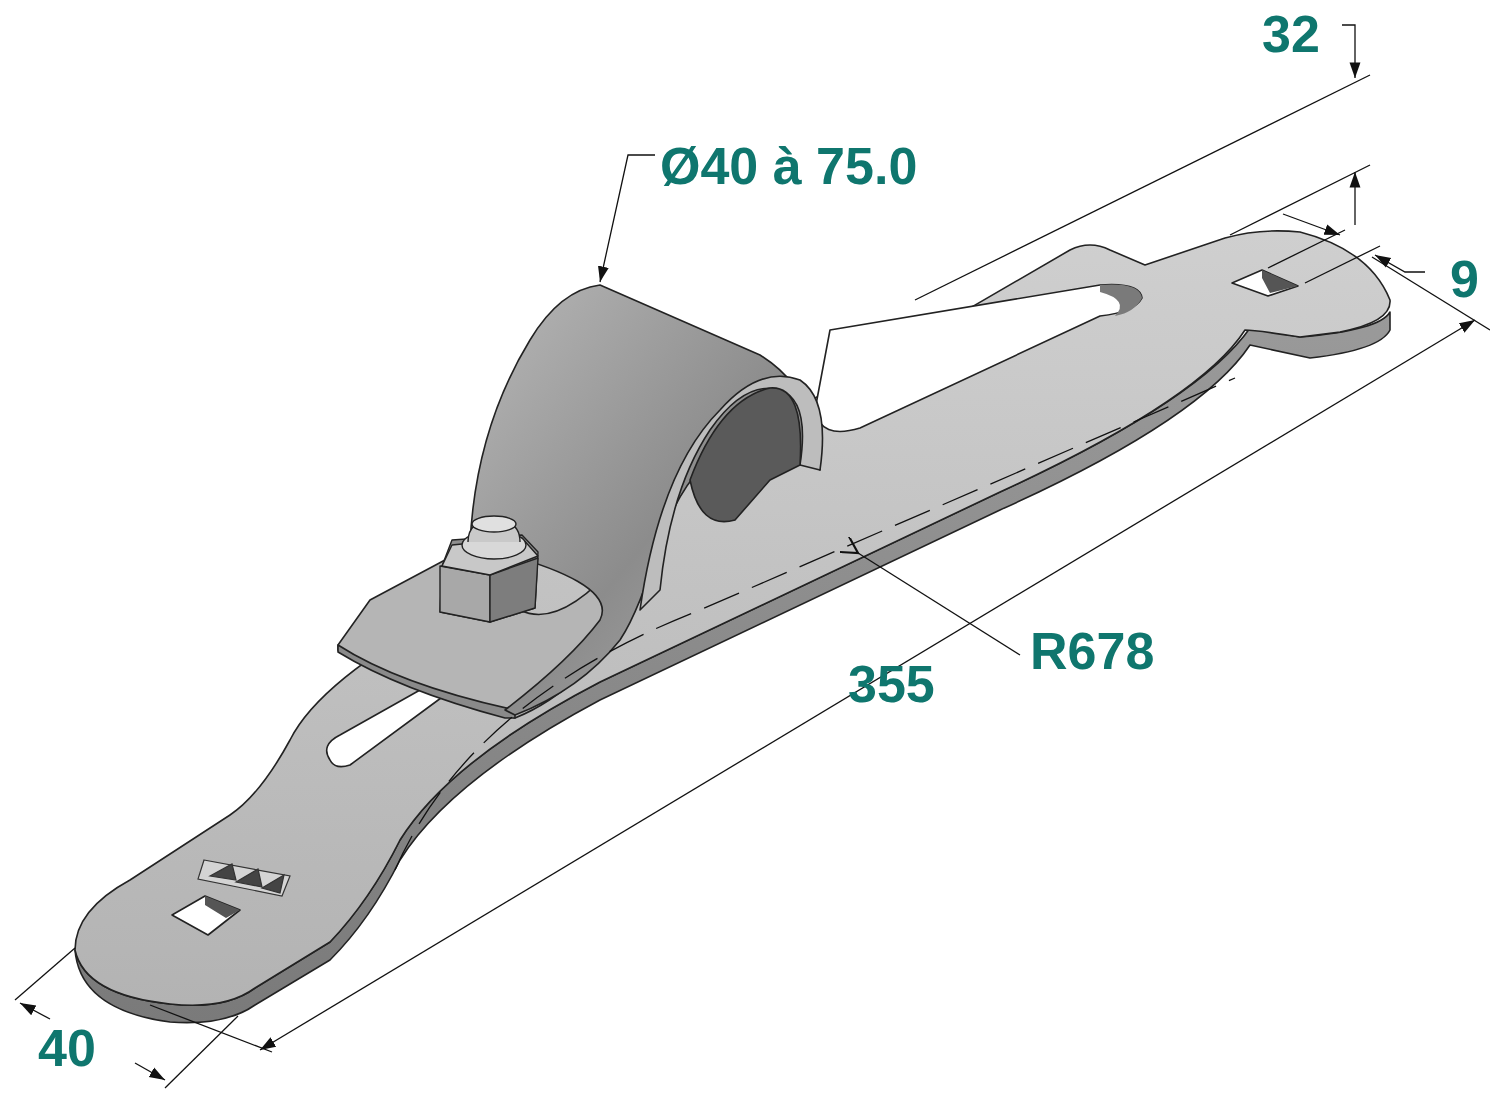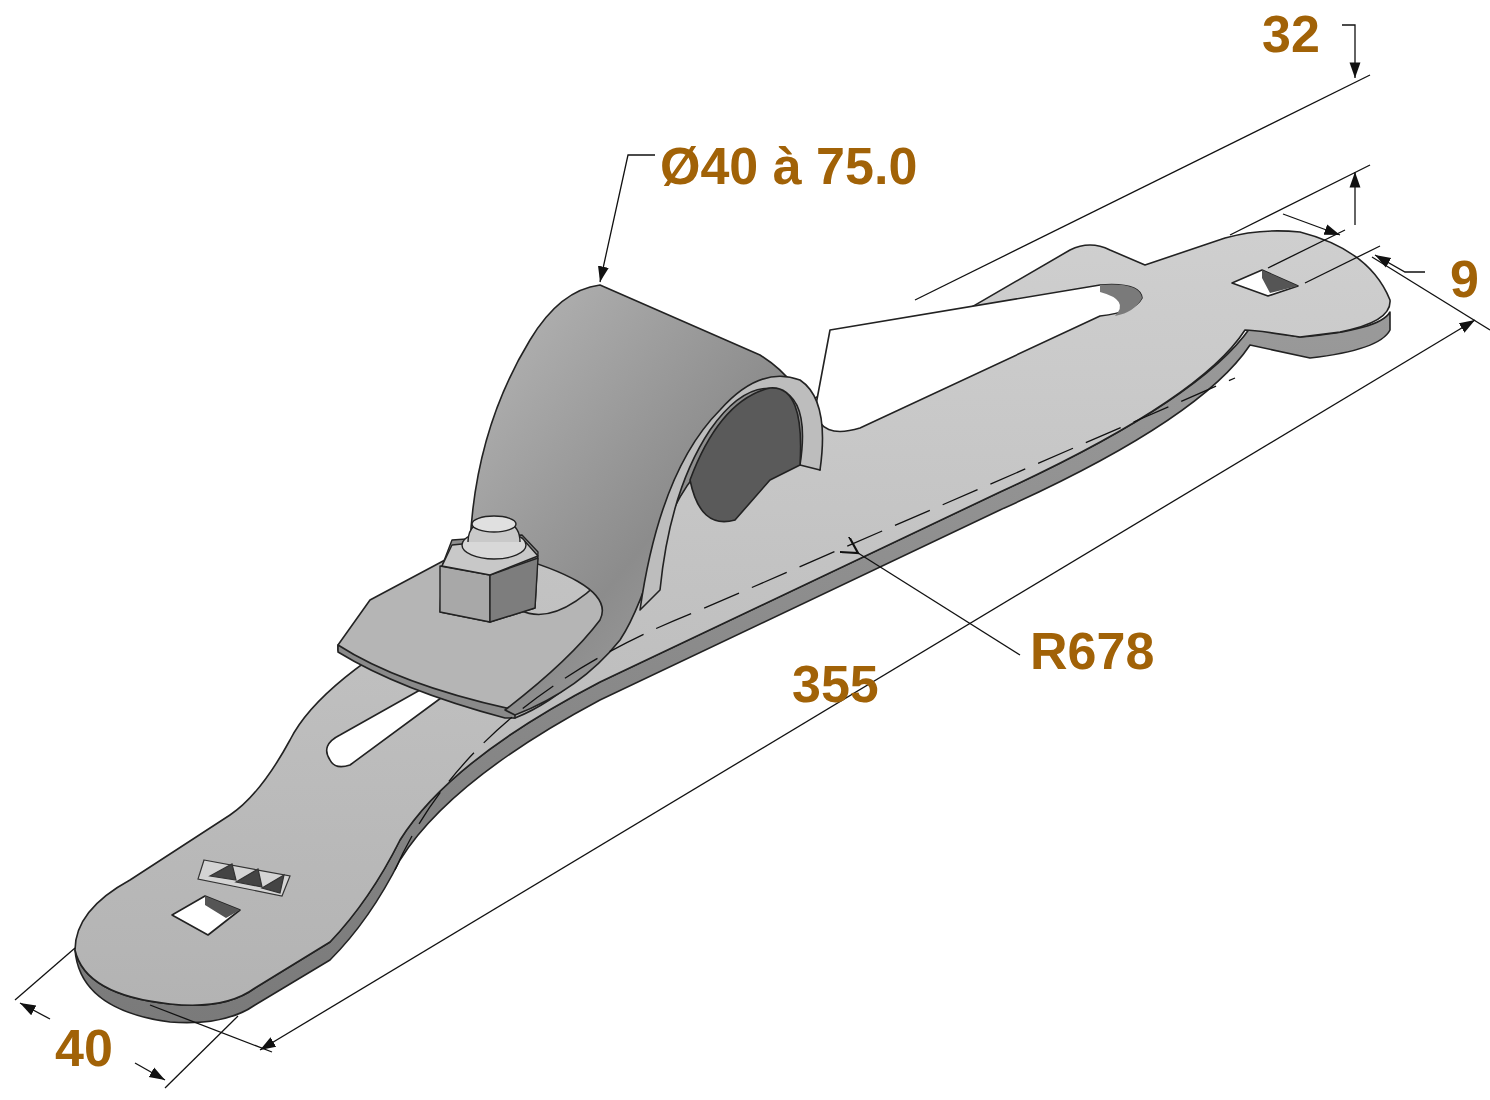--- a/index.html
+++ b/index.html
@@ -1,18 +1,18 @@
 <!DOCTYPE html>
 <html><head>
 <meta charset="utf-8">
 <style>
   html, body { margin: 0; padding: 0; background: #ffffff; }
   body { width: 1490px; height: 1100px; position: relative; overflow: hidden; font-family: "Liberation Sans", sans-serif; }
   #drawing { position: absolute; left: 0; top: 0; width: 1490px; height: 1100px; }
-  .dim-label { position: absolute; font-family: "Liberation Sans", sans-serif; font-weight: bold; color: #a16207; line-height: 1; white-space: nowrap; }
+  .dim-label { position: absolute; font-family: "Liberation Sans", sans-serif; font-weight: bold; color: #0f766e; line-height: 1; white-space: nowrap; }
   .big { font-size: 52px; }
   .diam-sym { display: inline-block; }
 </style>
 </head>
 <body>
 
 <svg id="drawing" viewBox="0 0 1490 1100" xmlns="http://www.w3.org/2000/svg">
   <defs>
     <linearGradient id="gBar" x1="0" y1="0" x2="0" y2="1">
       <stop offset="0" stop-color="#cfcfcf"></stop>
@@ -111,15 +111,15 @@
   </g>
 
   <path d="M395,870 Q470,700 700,610 L1235,378" fill="none" stroke="#111" stroke-width="1.3" stroke-dasharray="38,14"></path>
 </svg>
 
 <div class="dim-label big" style="left:660px; top:140px;">
   <span class="diam-sym">Ø</span><span>40 à 75.0</span>
 </div>
 <div class="dim-label big" style="left:1262px; top:8px;">32</div>
 <div class="dim-label big" style="left:1450px; top:253px;">9</div>
-<div class="dim-label big" style="left:792px; top:658px;">355</div>
+<div class="dim-label big" style="left:848px; top:658px;">355</div>
 <div class="dim-label big" style="left:1030px; top:625px;">R678</div>
-<div class="dim-label big" style="left:55px; top:1022px;">40</div>
+<div class="dim-label big" style="left:38px; top:1022px;">40</div>
 
 </body></html>

